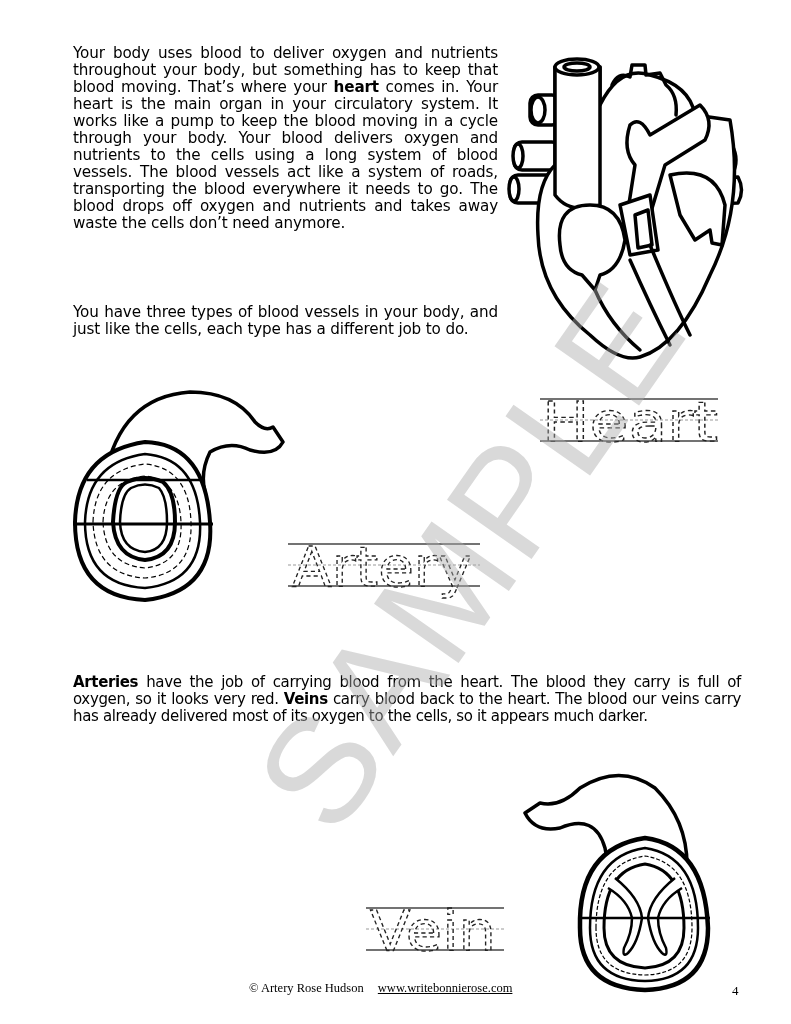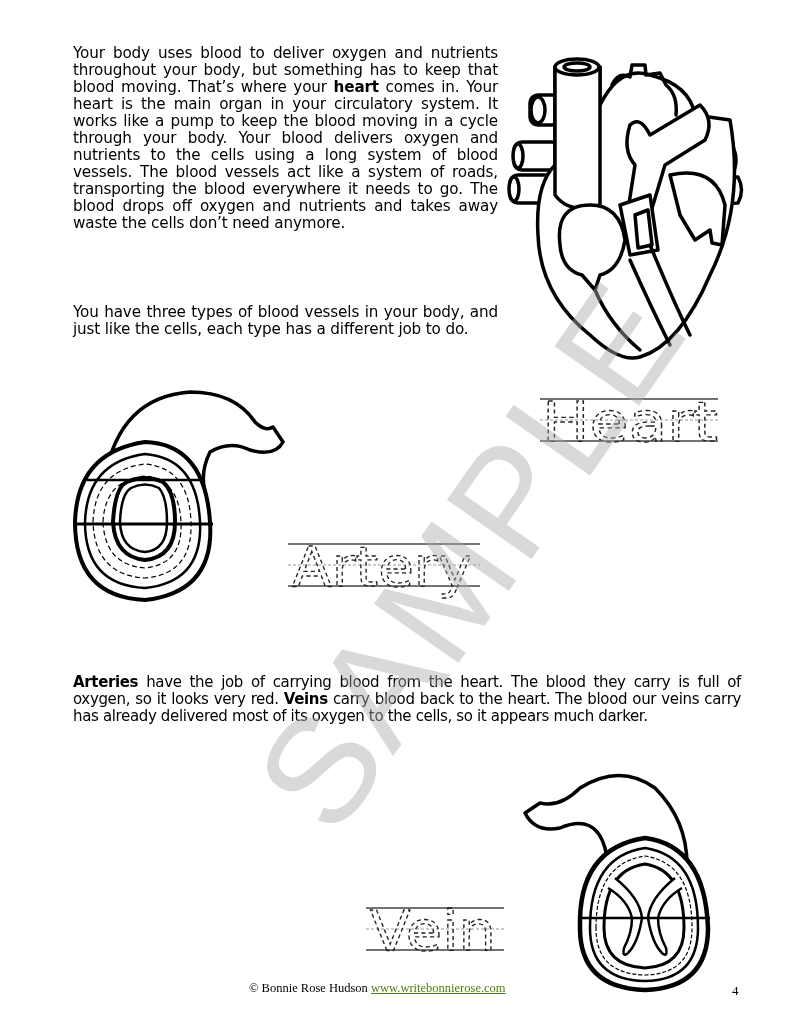--- a/index.html
+++ b/index.html
@@ -7,21 +7,21 @@
   .para { position: absolute; font-size: 15.2px; line-height: 17px; text-align: justify; letter-spacing: -0.15px; }
   .para b { font-weight: bold; }
   #p1 { left: 73px; top: 45px; width: 425px; }
   #p2 { left: 73px; top: 304px; width: 425px; }
   #p3 { left: 73px; top: 651px; width: 668px; font-size: 15px; letter-spacing: -0.35px; margin-top: 23px; }
   .fig { position: absolute; }
   .trace { position: absolute; }
   .trace svg { display: block; }
   .trace-text { font-family: "DejaVu Sans", sans-serif; fill: none; stroke: #222; stroke-width: 1.3; stroke-dasharray: 4 3; }
   .footer { position: absolute; top: 981px; left: 249px; font-family: "Liberation Serif", serif; font-size: 12.5px; }
-  .footer a { color: #4d7c0f; text-decoration: underline; }
+  .footer a { color: #000000; text-decoration: underline; margin-left: 11px; }
   .page-num { position: absolute; top: 983px; left: 732px; font-family: "Liberation Serif", serif; font-size: 13px; }
   .watermark { position: absolute; left: 160px; top: 470px; font-family: "Liberation Sans", sans-serif; font-size: 150px; color: rgba(170,170,170,0.45); transform: rotate(-55deg); transform-origin: center; pointer-events: none; letter-spacing: 2px; }
 </style>
 </head>
 <body>
 
 <div id="p1" class="para"><span>Your body uses blood to deliver oxygen and nutrients throughout your body, but something has to keep that blood moving. That’s where your </span><b>heart</b><span> comes in. Your heart is the main organ in your circulatory system. It works like a pump to keep the blood moving in a cycle through your body. Your blood delivers oxygen and nutrients to the cells using a long system of blood vessels. The blood vessels act like a system of roads, transporting the blood everywhere it needs to go. The blood drops off oxygen and nutrients and takes away waste the cells don’t need anymore.</span></div>
 
 <div id="p2" class="para">You have three types of blood vessels in your body, and just like the cells, each type has a different job to do.</div>
 
@@ -111,14 +111,14 @@
   <svg width="142" height="52" viewBox="0 0 142 52">
     <line x1="2" y1="5" x2="140" y2="5" stroke="#444" stroke-width="1.3"></line>
     <line x1="2" y1="26" x2="140" y2="26" stroke="#999" stroke-width="1" stroke-dasharray="3 2"></line>
     <line x1="2" y1="47" x2="140" y2="47" stroke="#444" stroke-width="1.3"></line>
     <text x="6" y="47" font-size="56" textLength="126" lengthAdjust="spacingAndGlyphs" class="trace-text">Vein</text>
   </svg>
 </div>
 
 <div class="watermark">SAMPLE</div>
 
-<div class="footer"><span>© Bonnie Rose Hudson </span><a>www.writebonnierose.com</a></div>
+<div class="footer"><span>© Artery Rose Hudson </span><a>www.writebonnierose.com</a></div>
 <div class="page-num">4</div>
 
 </body></html>

